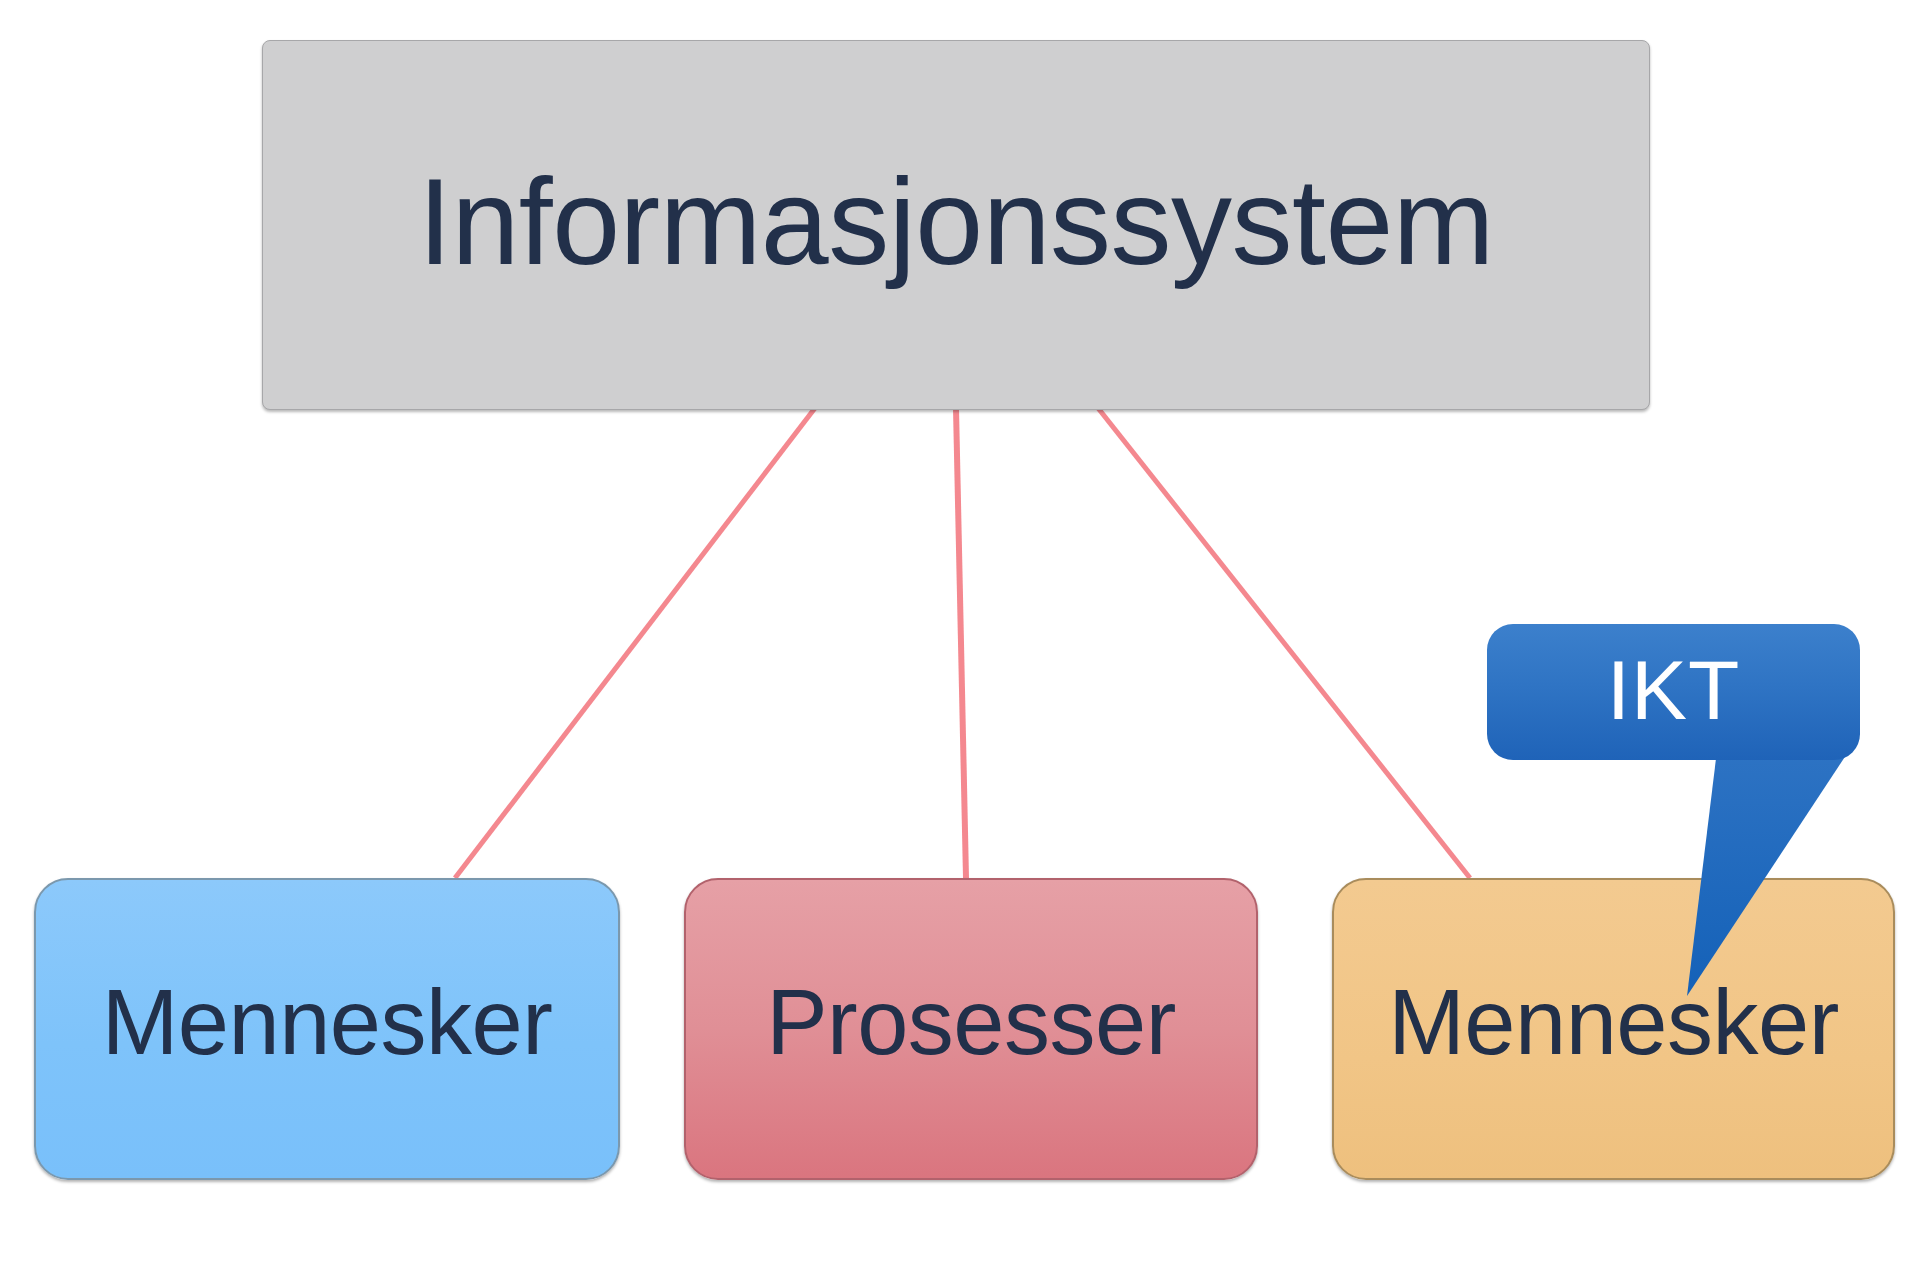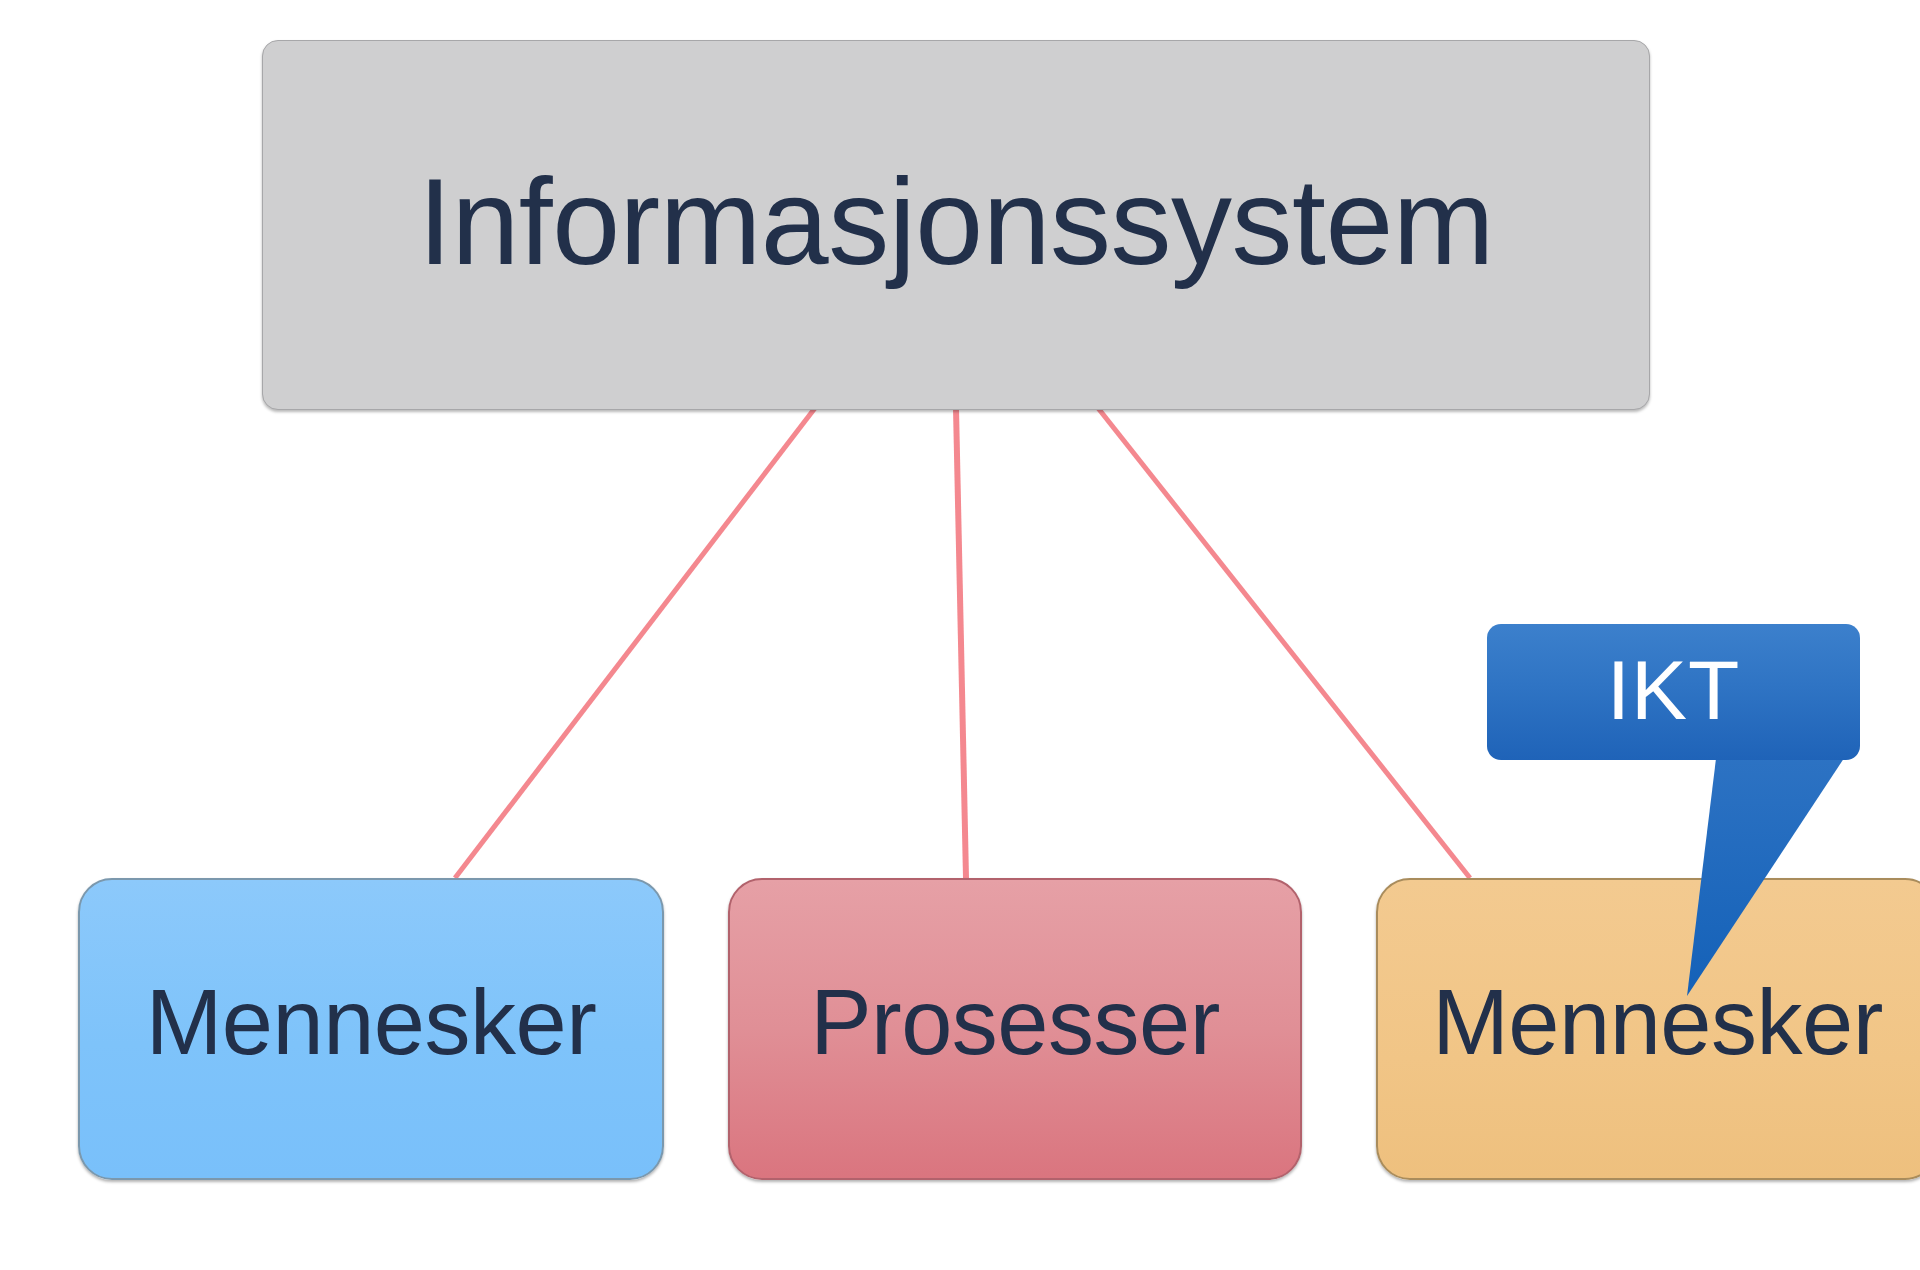--- a/index.html
+++ b/index.html
@@ -48,37 +48,36 @@
     white-space: nowrap;
     line-height: 1;
   }
 
   
   #node-root {
     left: 262px;
     top: 40px;
     width: 1388px;
     height: 370px;
-    border-radius: 16px;
+    border-radius: 8px;
     background: #cfcfd0;
     border: 1px solid #a7a7a9;
     box-shadow: 0 2px 3px rgba(0,0,0,0.28);
   }
   #node-root .node-label {
     font-size: 122px;
     margin-top: -6px;
   }
 
   
   .node-child {
     top: 878px;
     height: 302px;
     border-radius: 34px;
     box-shadow: 0 2px 3px rgba(0,0,0,0.30);
-    margin-left: 44px;
   }
   .node-child .node-label {
     font-size: 92px;
     margin-top: -14px;
   }
 
   #node-mennesker {
     left: 34px;
     width: 586px;
     background: linear-gradient(180deg, #8cc9fb 0%, #7ec3fa 55%, #79c0fa 100%);
@@ -115,21 +114,21 @@
     overflow: visible;
     z-index: 3;
   }
   #callout-ikt-bubble {
     position: absolute;
     left: 0;
     top: 0;
     width: 373px;
     height: 136px;
     box-sizing: border-box;
-    border-radius: 14px;
+    border-radius: 26px;
     background: linear-gradient(180deg, #3c80cc 0%, #2f74c4 45%, #1f63b8 100%);
     display: flex;
     align-items: center;
     justify-content: center;
     z-index: 5;
   }
   #callout-ikt-bubble .callout-label {
     color: #ffffff;
     font-size: 84px;
     line-height: 1;

